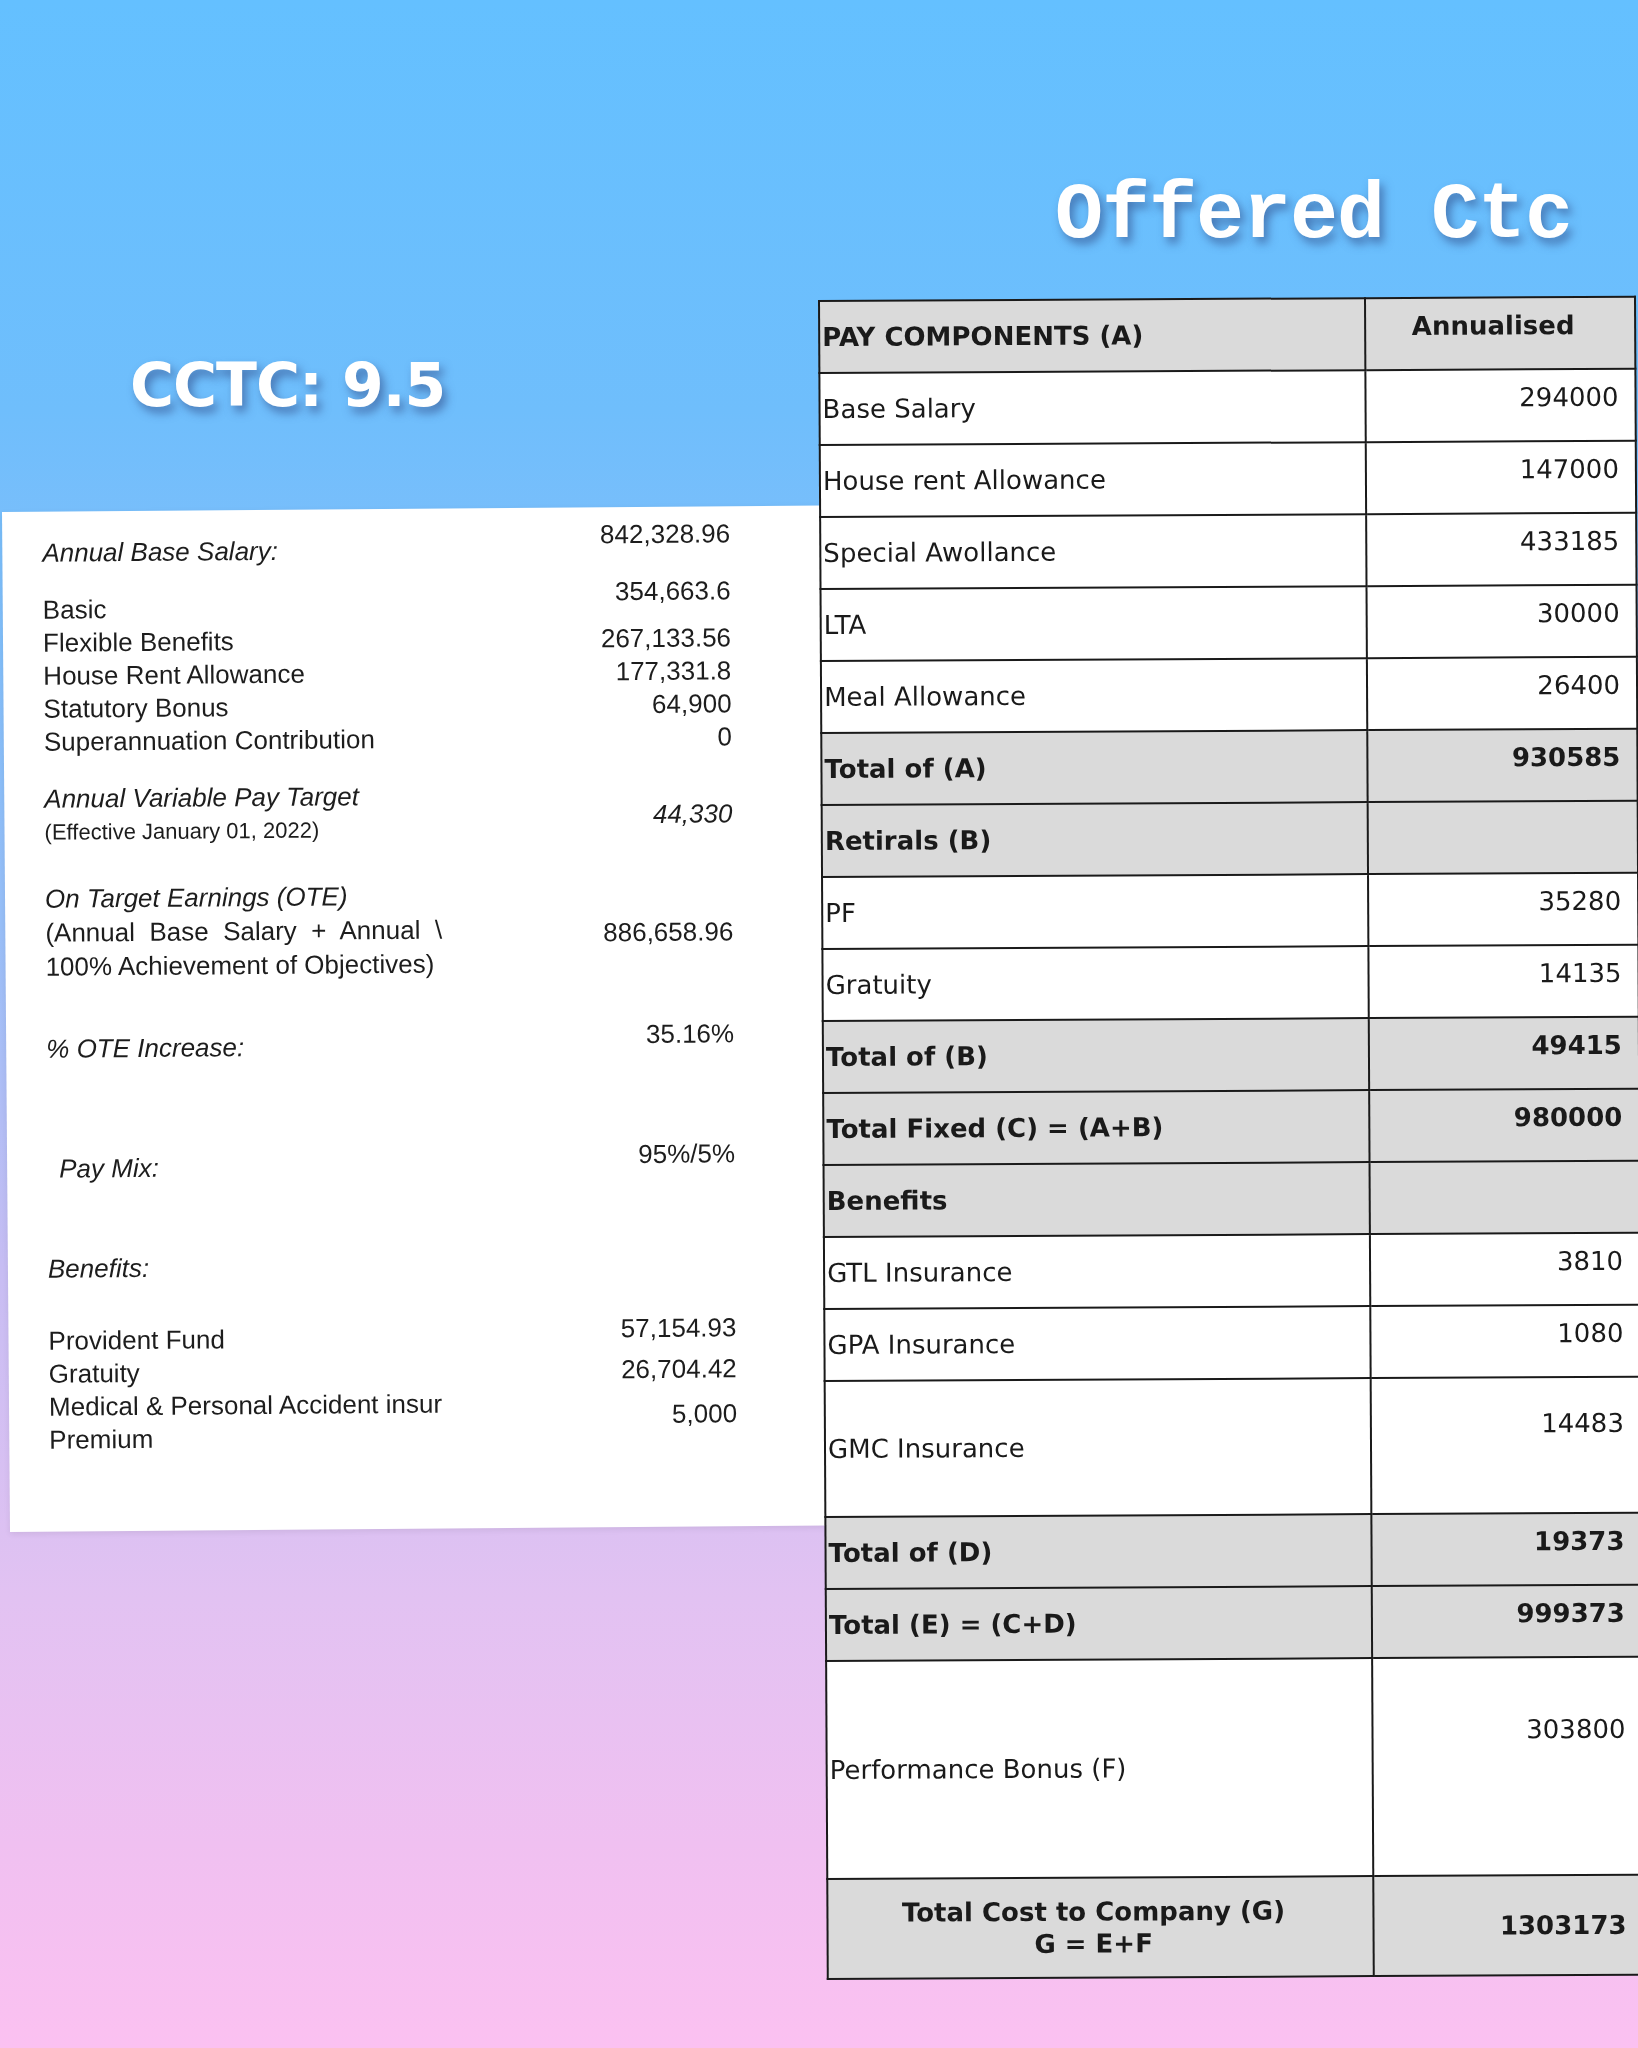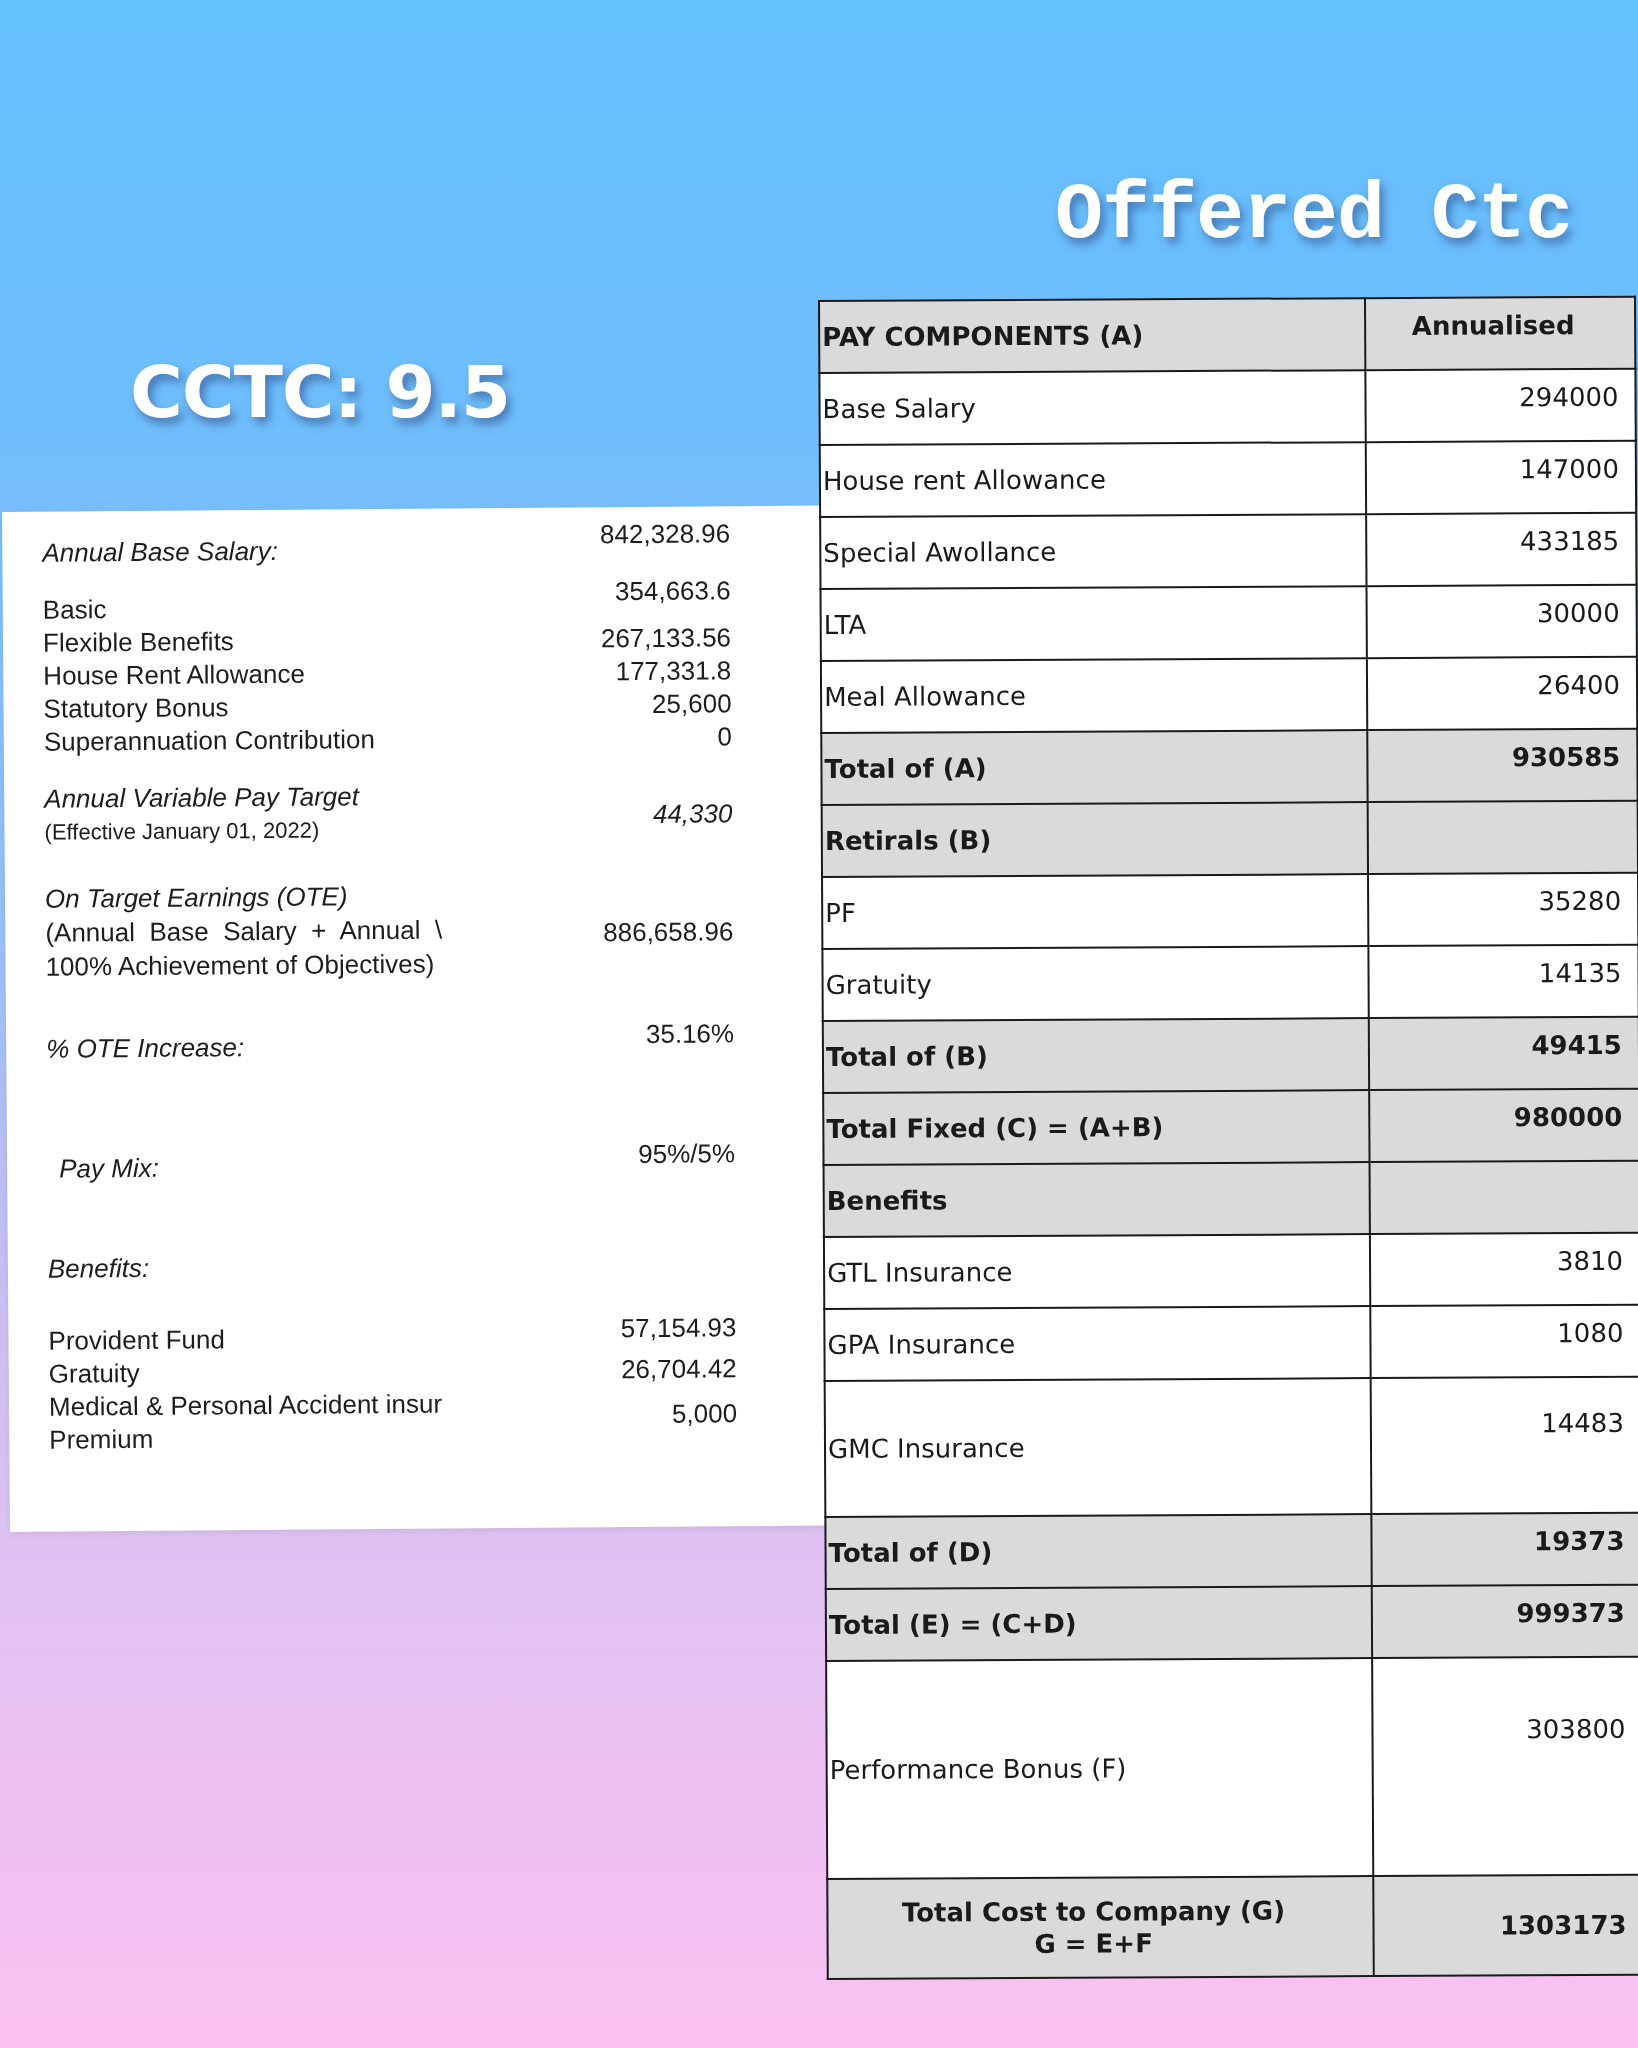--- a/index.html
+++ b/index.html
@@ -6,21 +6,21 @@
   body {
     width: 1638px; height: 2048px; position: relative; overflow: hidden;
     background: linear-gradient(180deg, #64c0ff 0%, #6fbefc 20%, #98bff8 45%, #c7bdf3 62%, #e2c2f2 78%, #f0c0f1 90%, #fbc1f1 100%);
     font-family: "Liberation Sans", sans-serif;
   }
   .title {
     position: absolute; color: #ffffff; font-family: "DejaVu Sans", sans-serif;
     font-weight: bold; text-shadow: 4px 6px 10px rgba(40,60,120,0.55);
     white-space: nowrap; letter-spacing: -1px;
   }
-  .title-cctc { left: 130px; top: 350px; font-size: 72px; }
+  .title-cctc { left: 130px; top: 350px; font-size: 60px; }
   .title-offered { left: 1055px; top: 170px; font-size: 80px; font-family: Liberation Mono, monospace; }
 
   
   .doc-left {
     position: absolute; left: 2px; top: 512px; width: 818px; height: 1020px;
     background: #ffffff; transform: rotate(-0.45deg); transform-origin: top left;
     box-shadow: 0 2px 6px rgba(0,0,0,0.08);
     color: #1d1d1d; font-size: 26px;
   }
   .dl-row { position: absolute; left: 40px; right: 90px; display: flex; justify-content: space-between; }
@@ -70,21 +70,21 @@
     <div class="line">
       <span>Flexible Benefits</span>
       <span>267,133.56</span>
     </div>
     <div class="line">
       <span>House Rent Allowance</span>
       <span>177,331.8</span>
     </div>
     <div class="line">
       <span>Statutory Bonus</span>
-      <span>25,600</span>
+      <span>64,900</span>
     </div>
     <div class="line">
       <span>Superannuation Contribution</span>
       <span>0</span>
     </div>
   </div>
 
   <div class="dl-row" style="top:270px;">
     <div>
       <div class="dl-label it">Annual Variable Pay Target</div>

